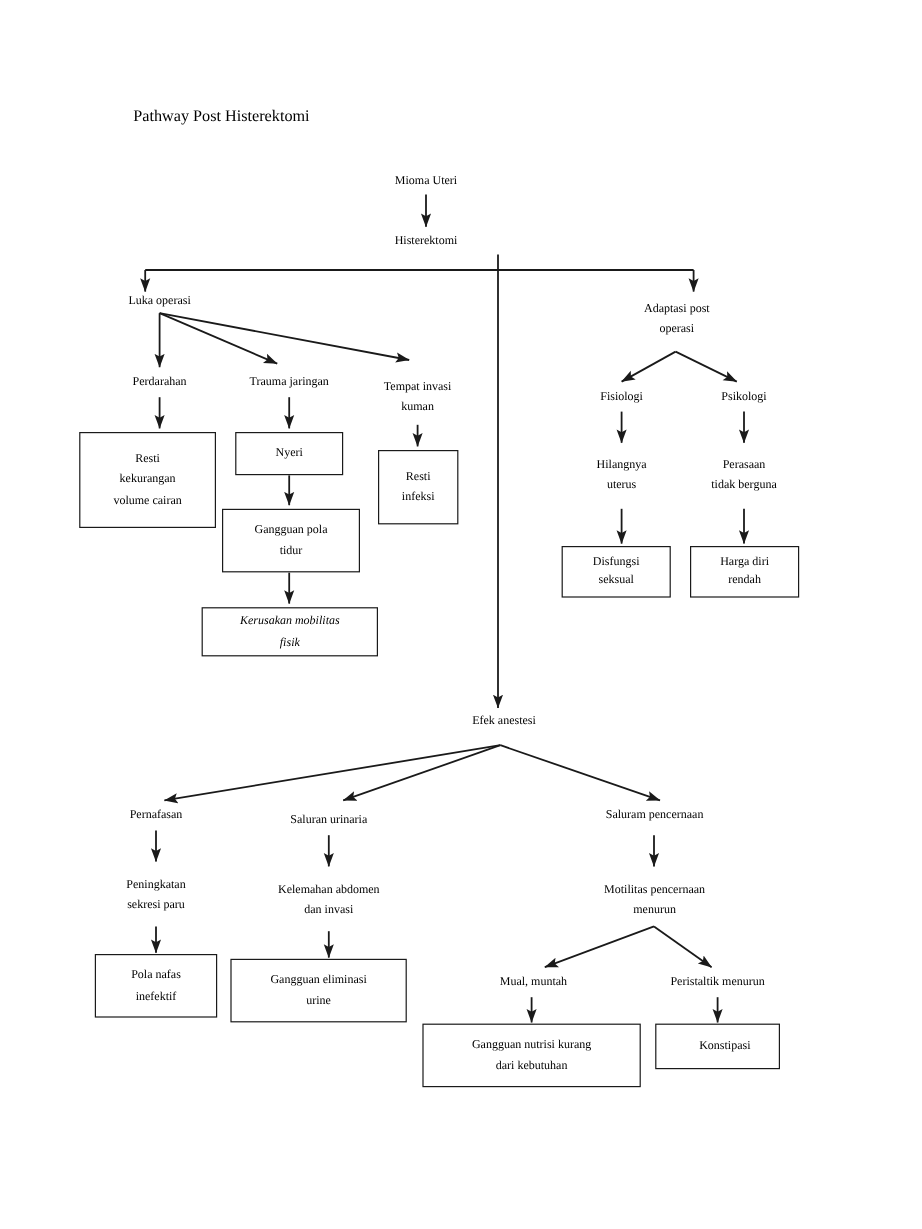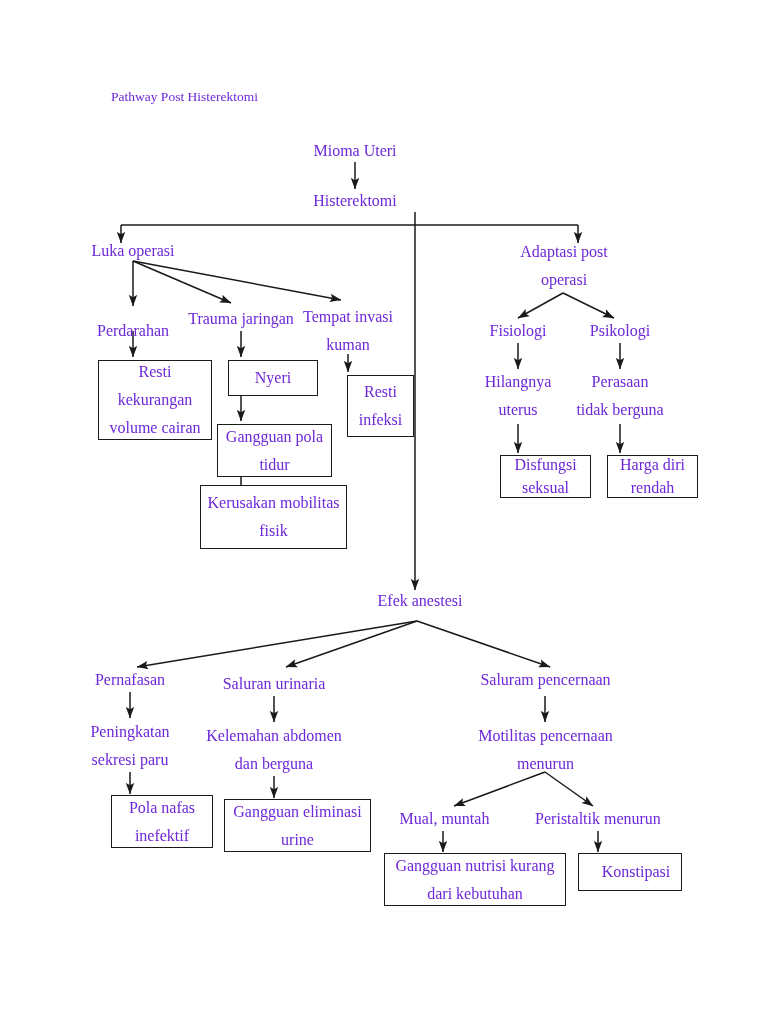--- a/index.html
+++ b/index.html
@@ -7,47 +7,46 @@
     margin: 0;
     padding: 0;
     background: #ffffff;
   }
   #page {
     position: relative;
     width: 768px;
     height: 1024px;
     background: #ffffff;
     font-family: "Liberation Serif", "DejaVu Serif", serif;
-    color: #6d28d9;
+    color: #000000;
     overflow: hidden;
   }
   #edges {
     position: absolute;
     left: 0;
     top: 0;
     width: 768px;
     height: 1024px;
     pointer-events: none;
   }
   .node {
     position: absolute;
     box-sizing: border-box;
     display: flex;
     flex-direction: column;
     align-items: center;
     justify-content: center;
     text-align: center;
-    font-size: 16px;
+    font-size: 10px;
     line-height: 1.75;
     white-space: nowrap;
   }
   .node.boxed {
     border: 1.3px solid #1a1a1a;
     background: #ffffff;
-    margin-left: 32px;
   }
   .node .ln { display: block; }
   .node.tight { line-height: 1.42; }
   #title {
     position: absolute;
     font-size: 13.5px;
     line-height: 1.4;
     white-space: nowrap;
     text-align: left;
   }
@@ -133,21 +132,21 @@
 
   <div class="node" style="left:78px; top:240px; width:110px; height:22px;">
     <span class="ln">Luka operasi</span>
   </div>
 
   <div class="node" style="left:508px; top:240px; width:112px; height:52px;">
     <span class="ln">Adaptasi post</span>
     <span class="ln">operasi</span>
   </div>
 
-  <div class="node" style="left:83px; top:308px; width:100px; height:22px;margin-top:12px;">
+  <div class="node" style="left:83px; top:308px; width:100px; height:22px;">
     <span class="ln">Perdarahan</span>
   </div>
 
   <div class="node" style="left:183px; top:308px; width:116px; height:22px;">
     <span class="ln">Trauma jaringan</span>
   </div>
 
   <div class="node" style="left:296px; top:308px; width:104px; height:46px;">
     <span class="ln">Tempat invasi</span>
     <span class="ln">kuman</span>
@@ -166,21 +165,21 @@
   <div class="node boxed" style="left:315px; top:375px; width:67px; height:62px;">
     <span class="ln">Resti</span>
     <span class="ln">infeksi</span>
   </div>
 
   <div class="node boxed" style="left:185px; top:424px; width:115px; height:53px;">
     <span class="ln">Gangguan pola</span>
     <span class="ln">tidur</span>
   </div>
 
-  <div class="node boxed" style="left:168px; top:485px; width:147px; height:64px;">
+  <div class="node boxed" style="left:168px; top:506px; width:147px; height:41px;font-style:italic;">
     <span class="ln">Kerusakan mobilitas</span>
     <span class="ln">fisik</span>
   </div>
 
   <div class="node" style="left:473px; top:320px; width:90px; height:22px;">
     <span class="ln">Fisiologi</span>
   </div>
 
   <div class="node" style="left:575px; top:320px; width:90px; height:22px;">
     <span class="ln">Psikologi</span>
@@ -222,21 +221,21 @@
     <span class="ln">Saluram pencernaan</span>
   </div>
 
   <div class="node" style="left:80px; top:720px; width:100px; height:52px;">
     <span class="ln">Peningkatan</span>
     <span class="ln">sekresi paru</span>
   </div>
 
   <div class="node" style="left:199px; top:724px; width:150px; height:52px;">
     <span class="ln">Kelemahan abdomen</span>
-    <span class="ln">dan berguna</span>
+    <span class="ln">dan invasi</span>
   </div>
 
   <div class="node" style="left:473px; top:724px; width:145px; height:52px;">
     <span class="ln">Motilitas pencernaan</span>
     <span class="ln">menurun</span>
   </div>
 
   <div class="node boxed" style="left:79px; top:795px; width:102px; height:53px;">
     <span class="ln">Pola nafas</span>
     <span class="ln">inefektif</span>

